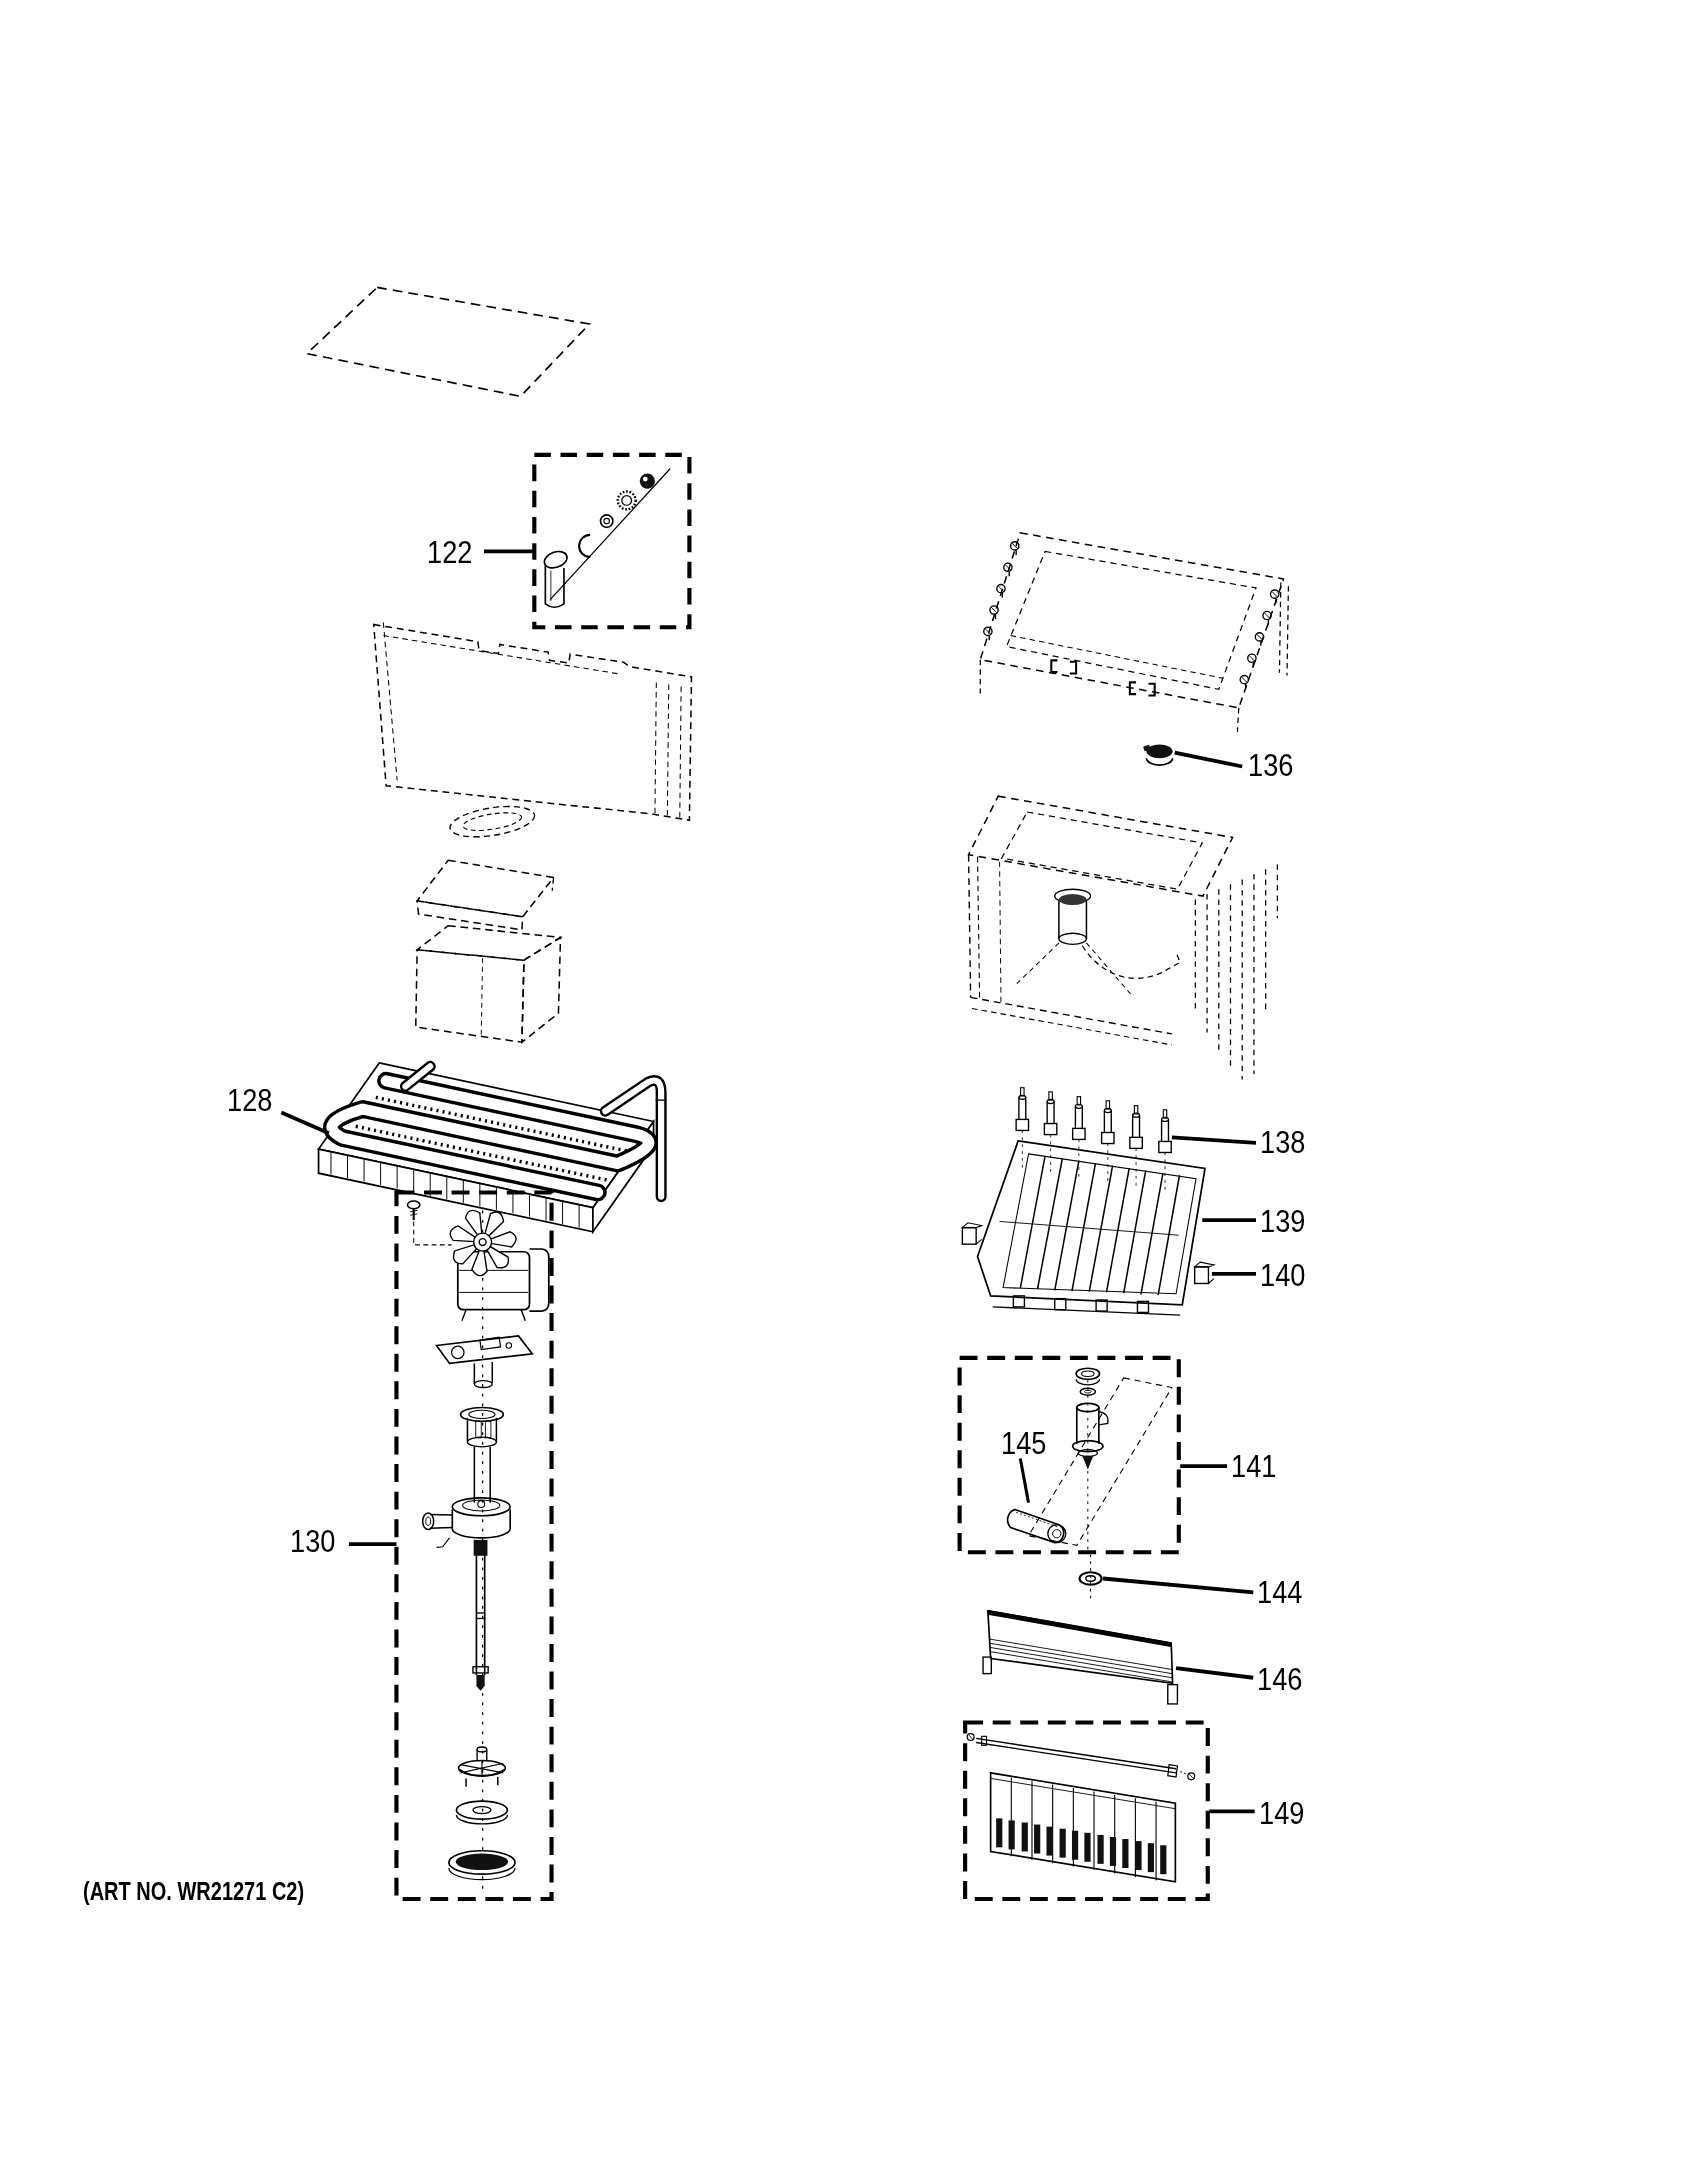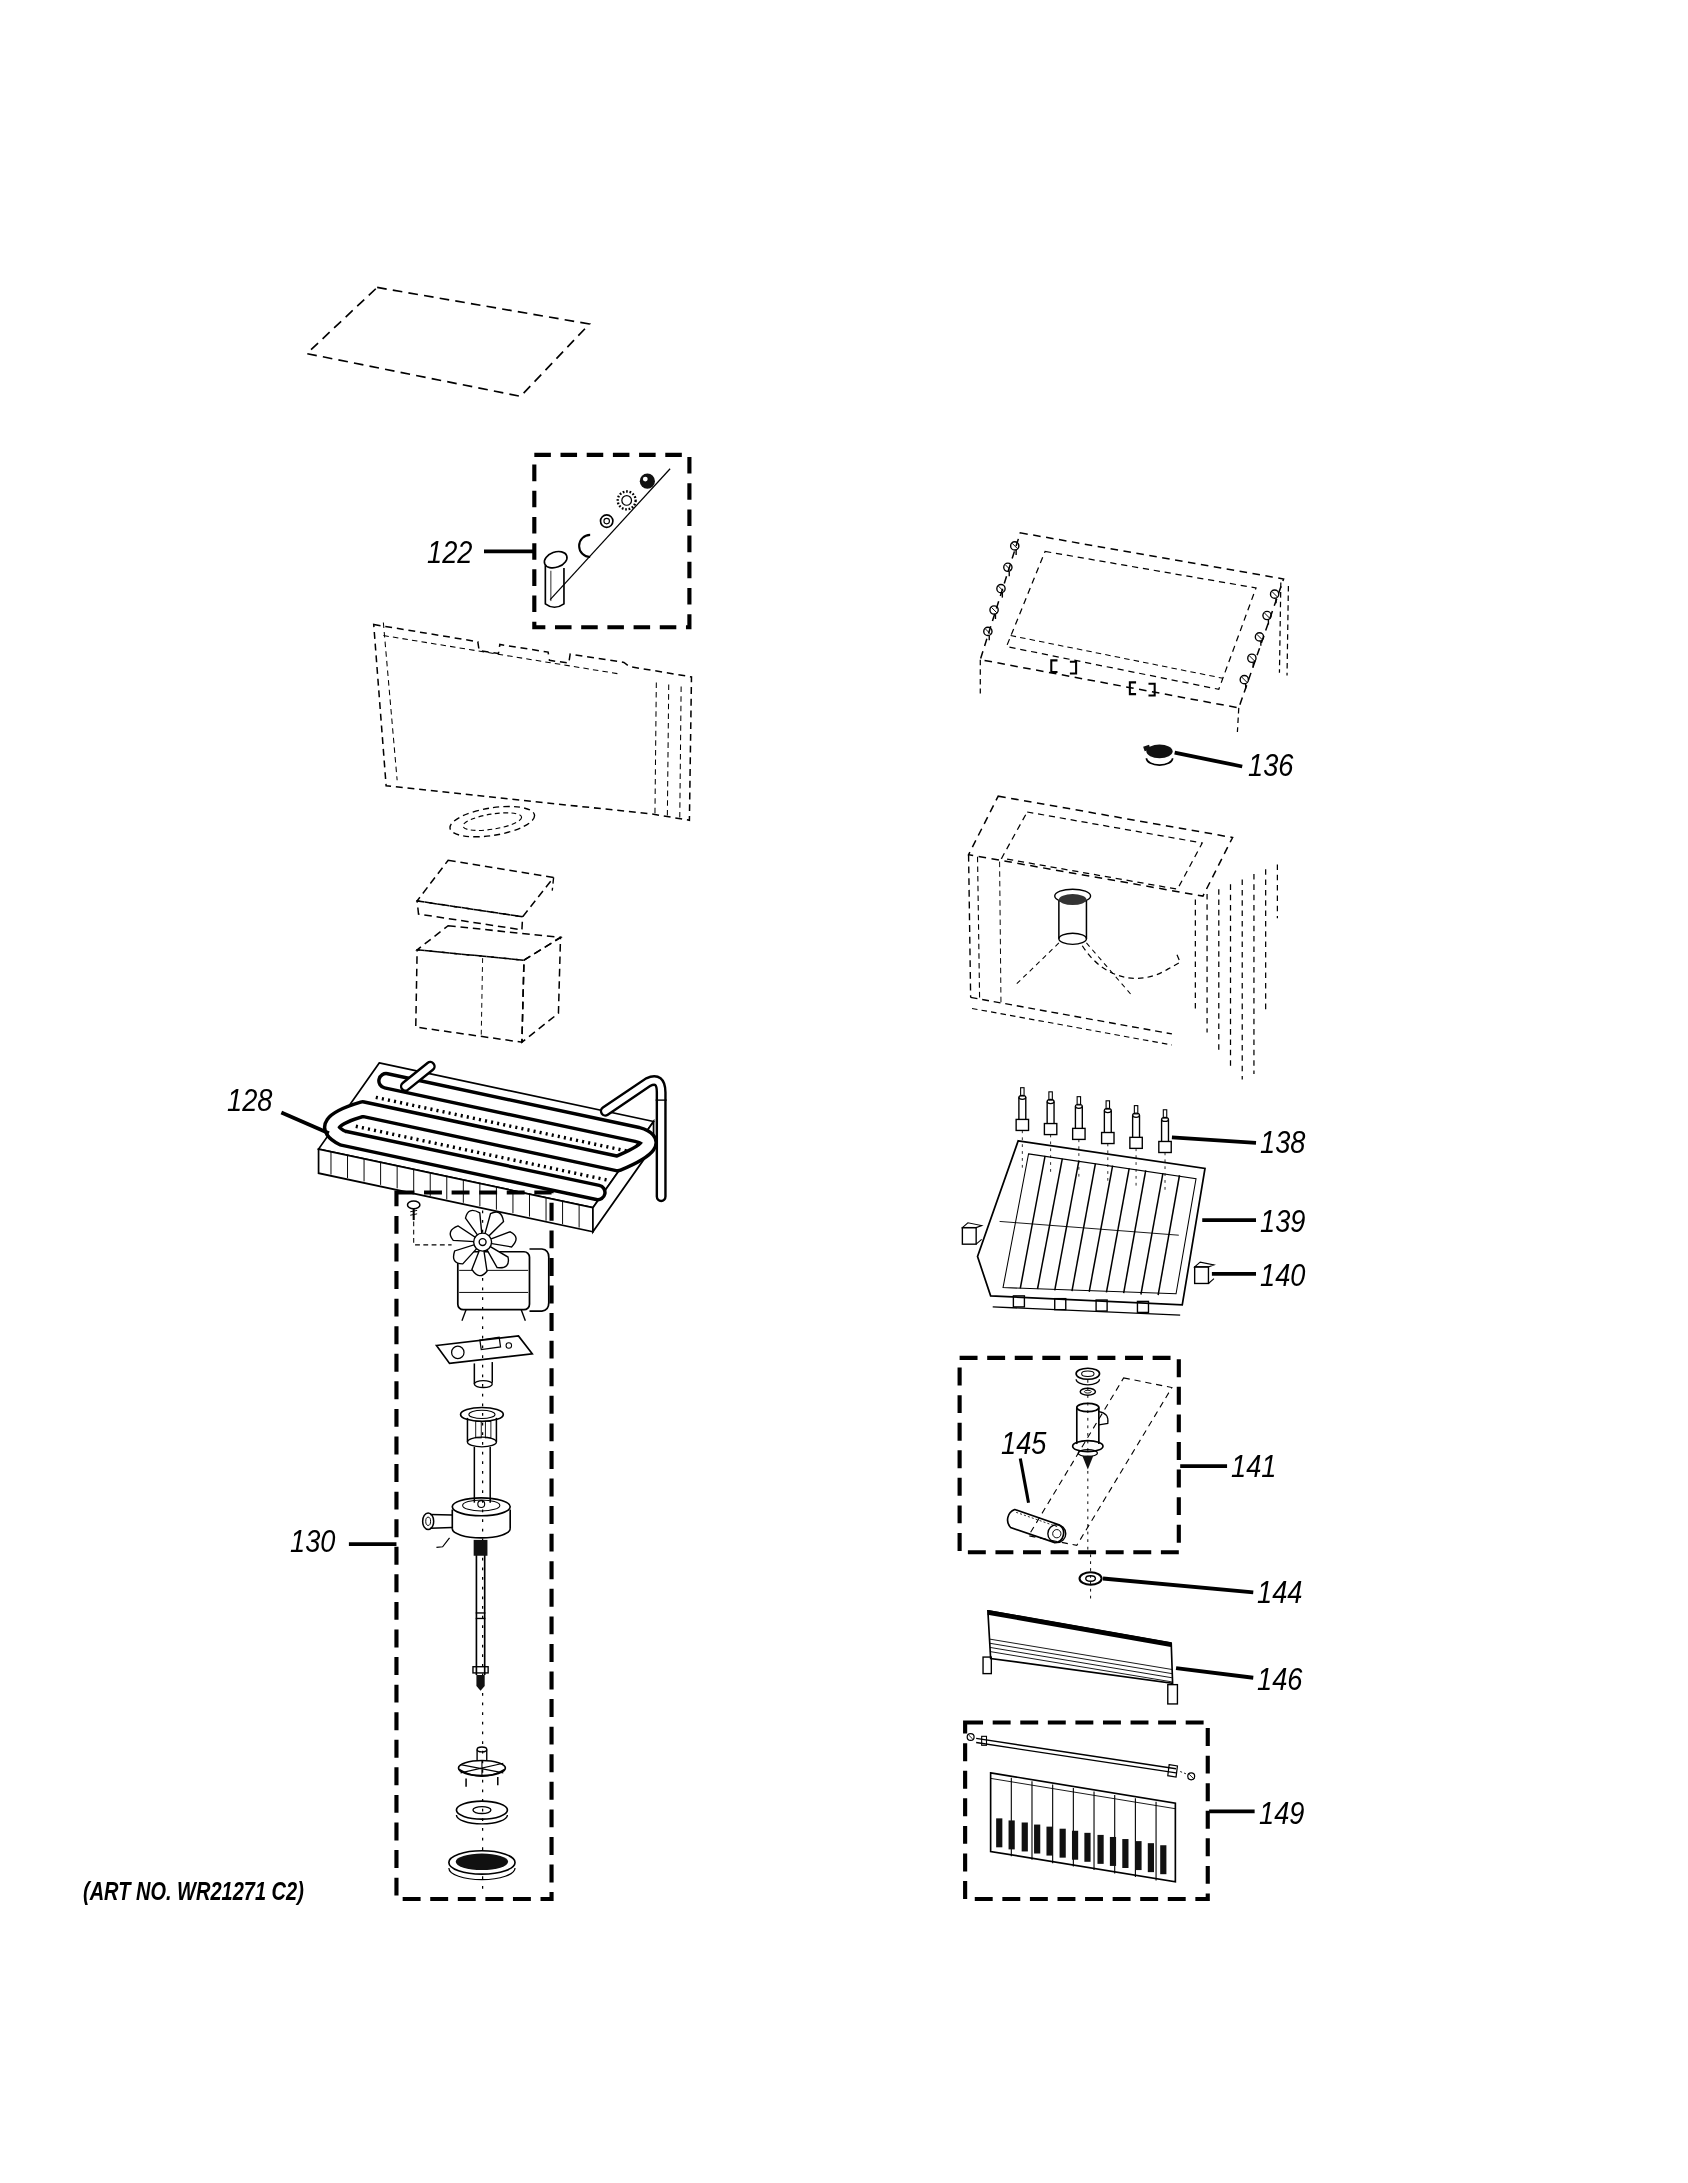--- a/index.html
+++ b/index.html
@@ -1,17 +1,17 @@
 <!DOCTYPE html>
 <html style="font-size:11px"><head>
 <meta charset="utf-8">
 <style>
   html,body{margin:0;padding:0;background:#ffffff;}
   .stage{position:relative;width:1689px;height:2183px;background:#fff;overflow:hidden;
-         font-family:"Liberation Sans",sans-serif;font-style:italic;}
+         font-family:"Liberation Sans",sans-serif;}
   svg.diagram{position:absolute;left:0;top:0;}
   .callout{position:absolute;font-size:32px;font-weight:400;color:#000;line-height:1;
            transform:scaleX(.85);transform-origin:left top;white-space:nowrap;
            font-family:"Liberation Sans",sans-serif;}
   .artno{position:absolute;font-size:25px;font-weight:bold;color:#000;line-height:1;
          transform:scaleX(.8);transform-origin:left top;white-space:nowrap;
          font-family:"Liberation Sans",sans-serif;}
   .ln{stroke:#000;fill:none;}
 </style>
 </head>

